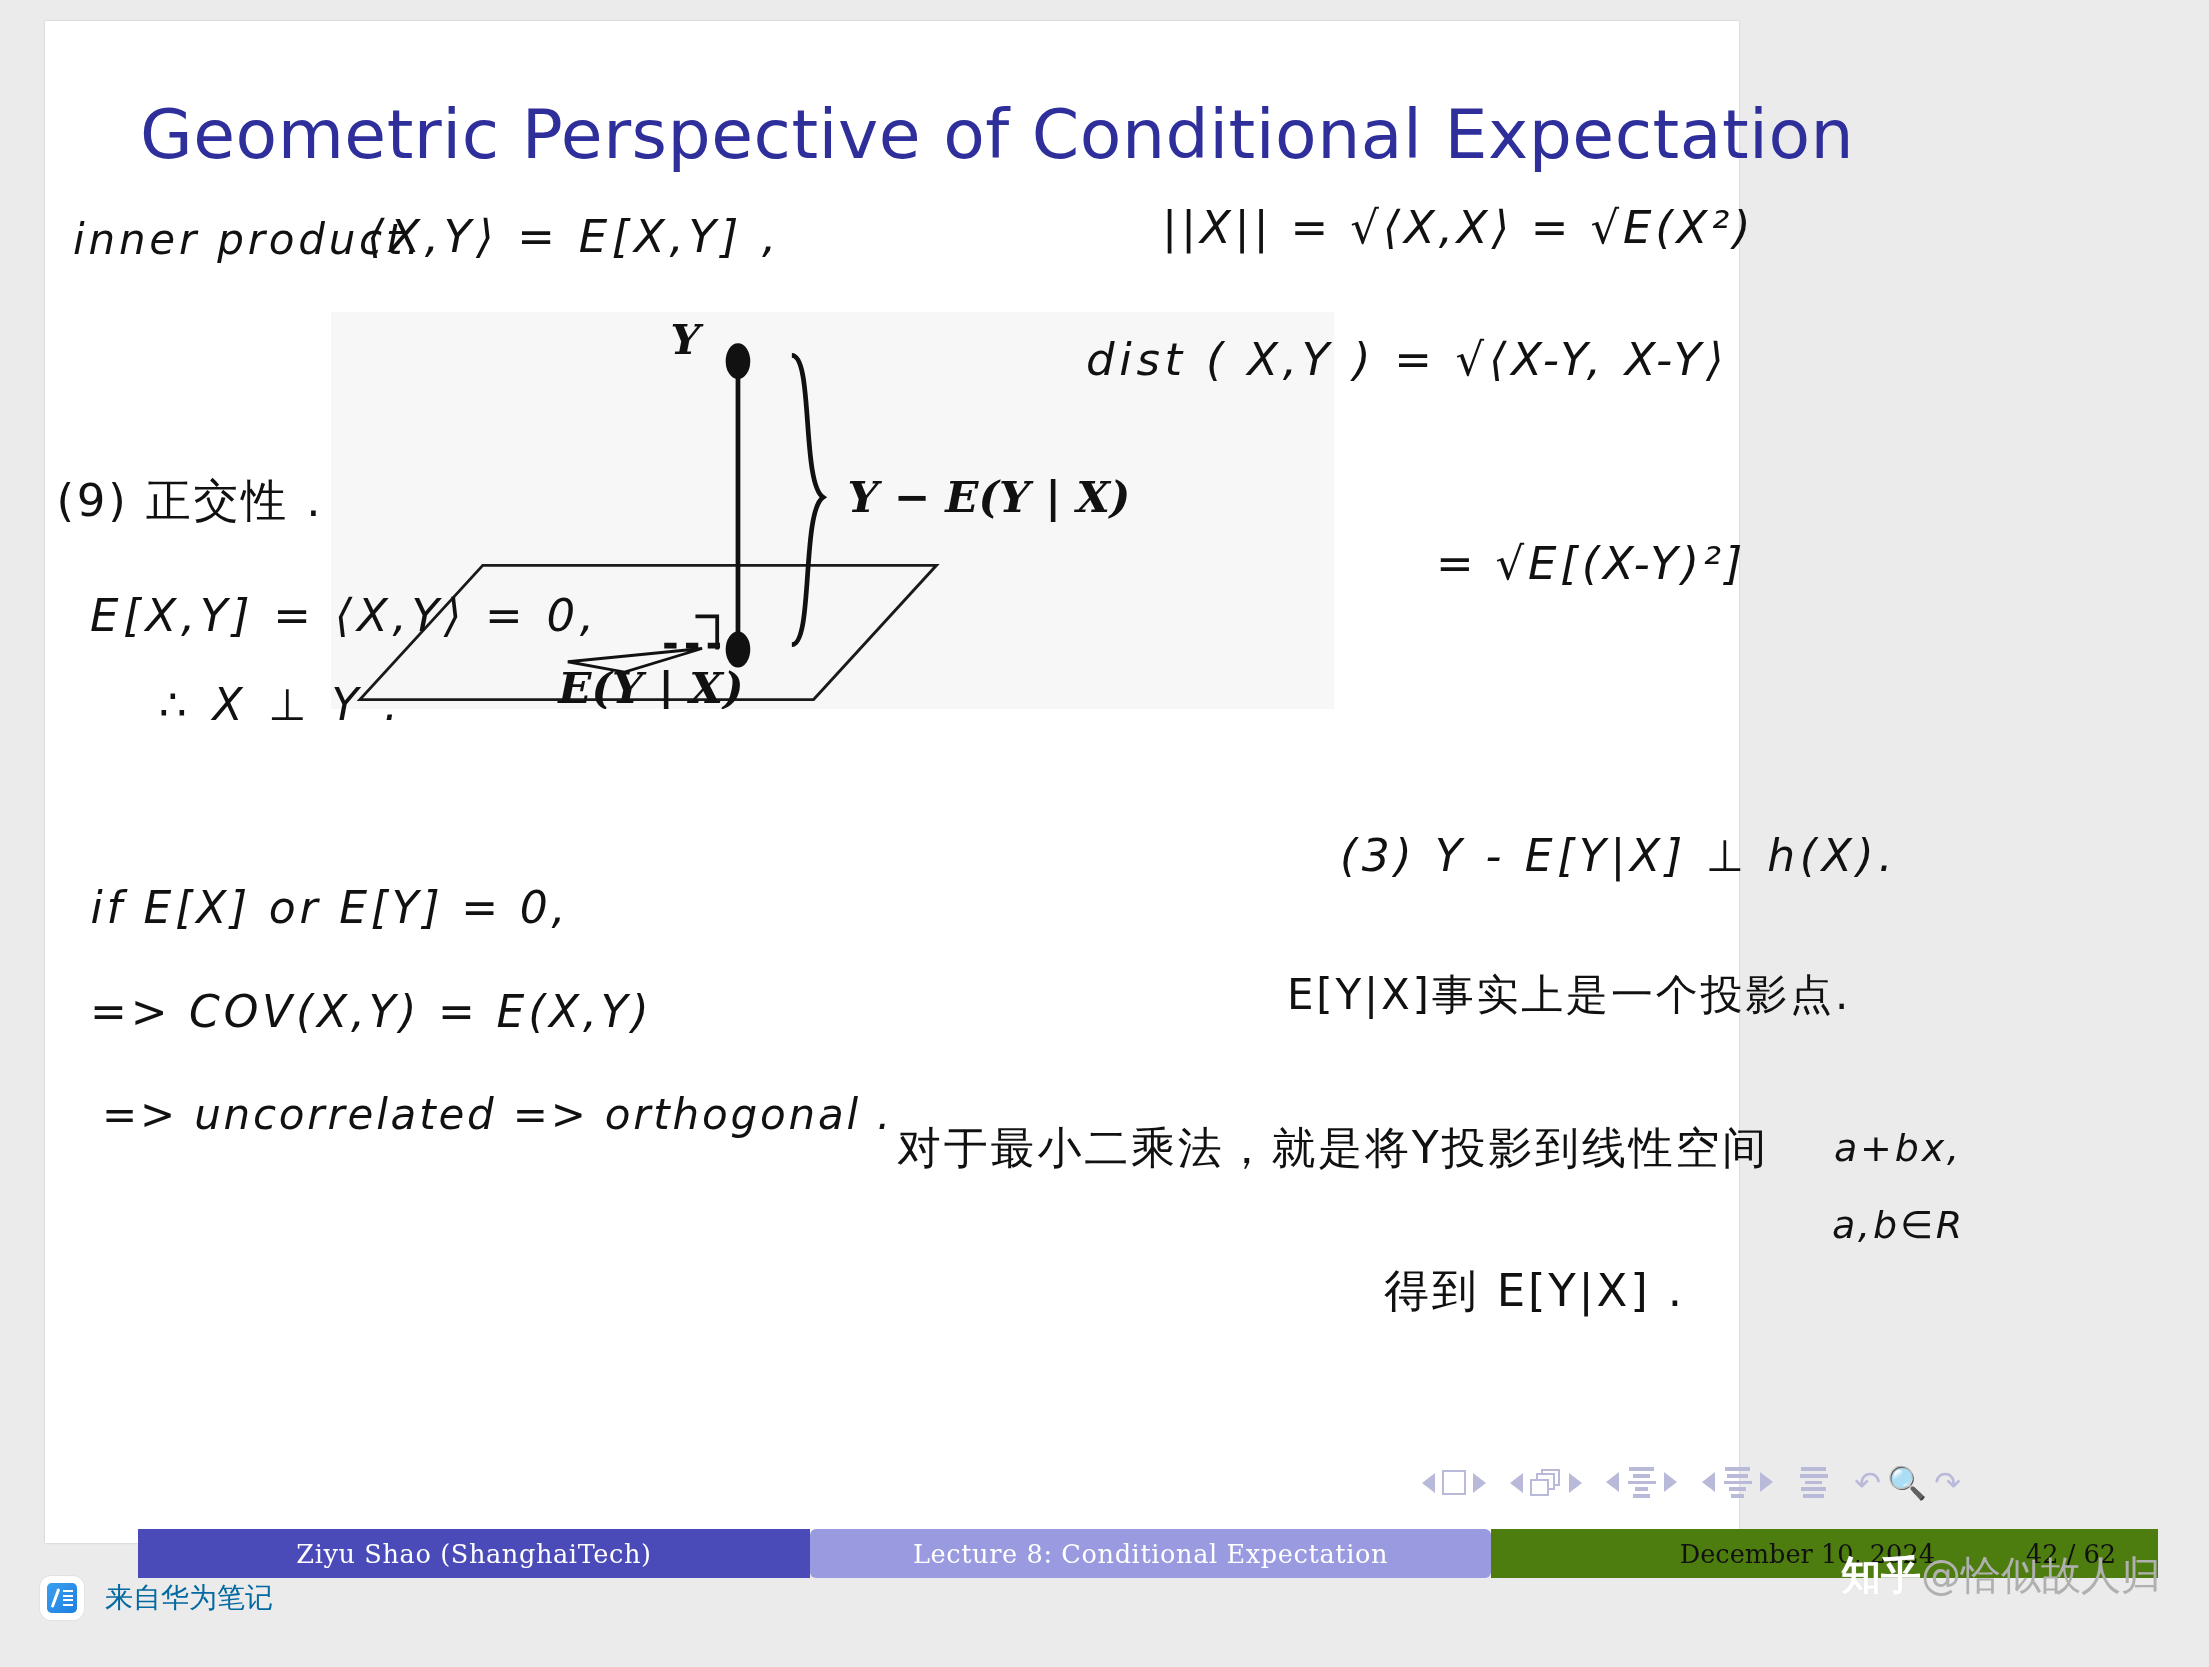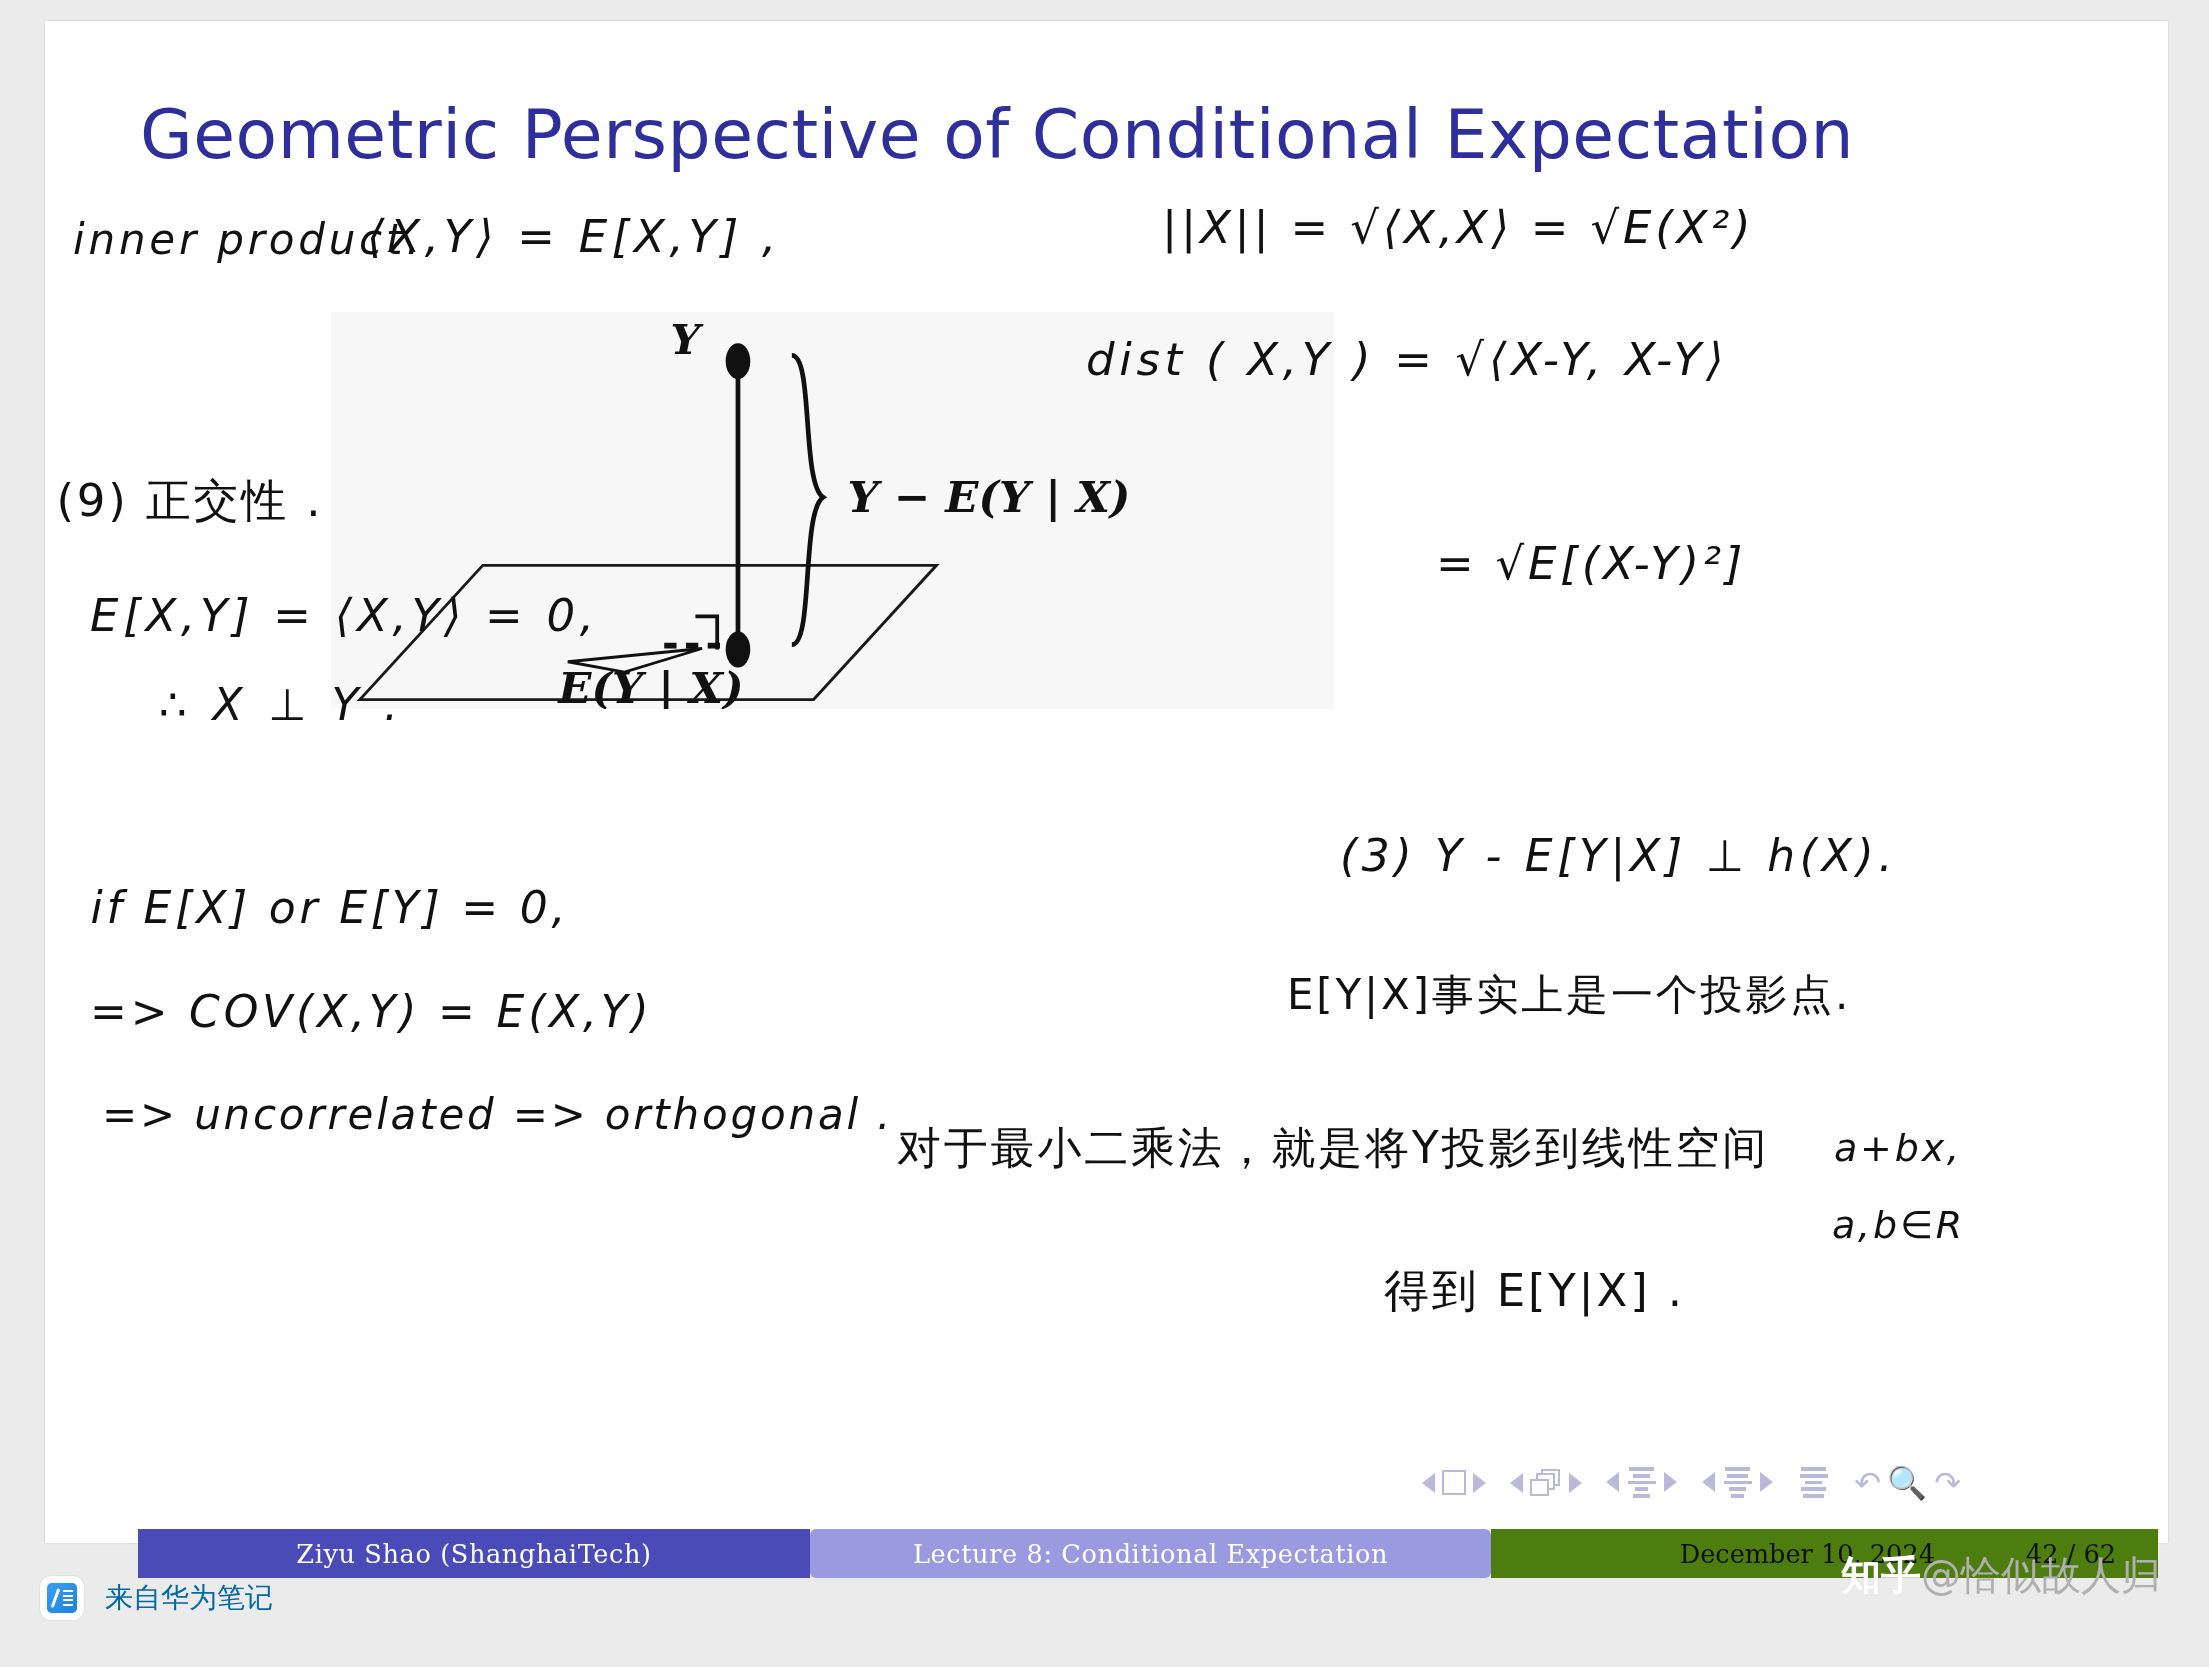--- a/index.html
+++ b/index.html
@@ -8,21 +8,21 @@
     background: #ebebeb;
     font-family: "Liberation Sans", sans-serif;
     overflow: hidden;
   }
   #root { position: relative; width: 2210px; height: 1667px; background: #ebebeb; }
 
   
   .slide {
     position: absolute;
     left: 45px; top: 21px;
-    width: 2123px; height: 1522px;
+    width: 1694px; height: 1522px;
     background: #ffffff;
     box-shadow: 0 0 1.9px rgba(0,0,0,.18);
   }
 
   
   .slide-title {
     position: absolute;
     left: 95px; top: 74px;
     width: 1940px;
     font-family: "DejaVu Sans", sans-serif;

